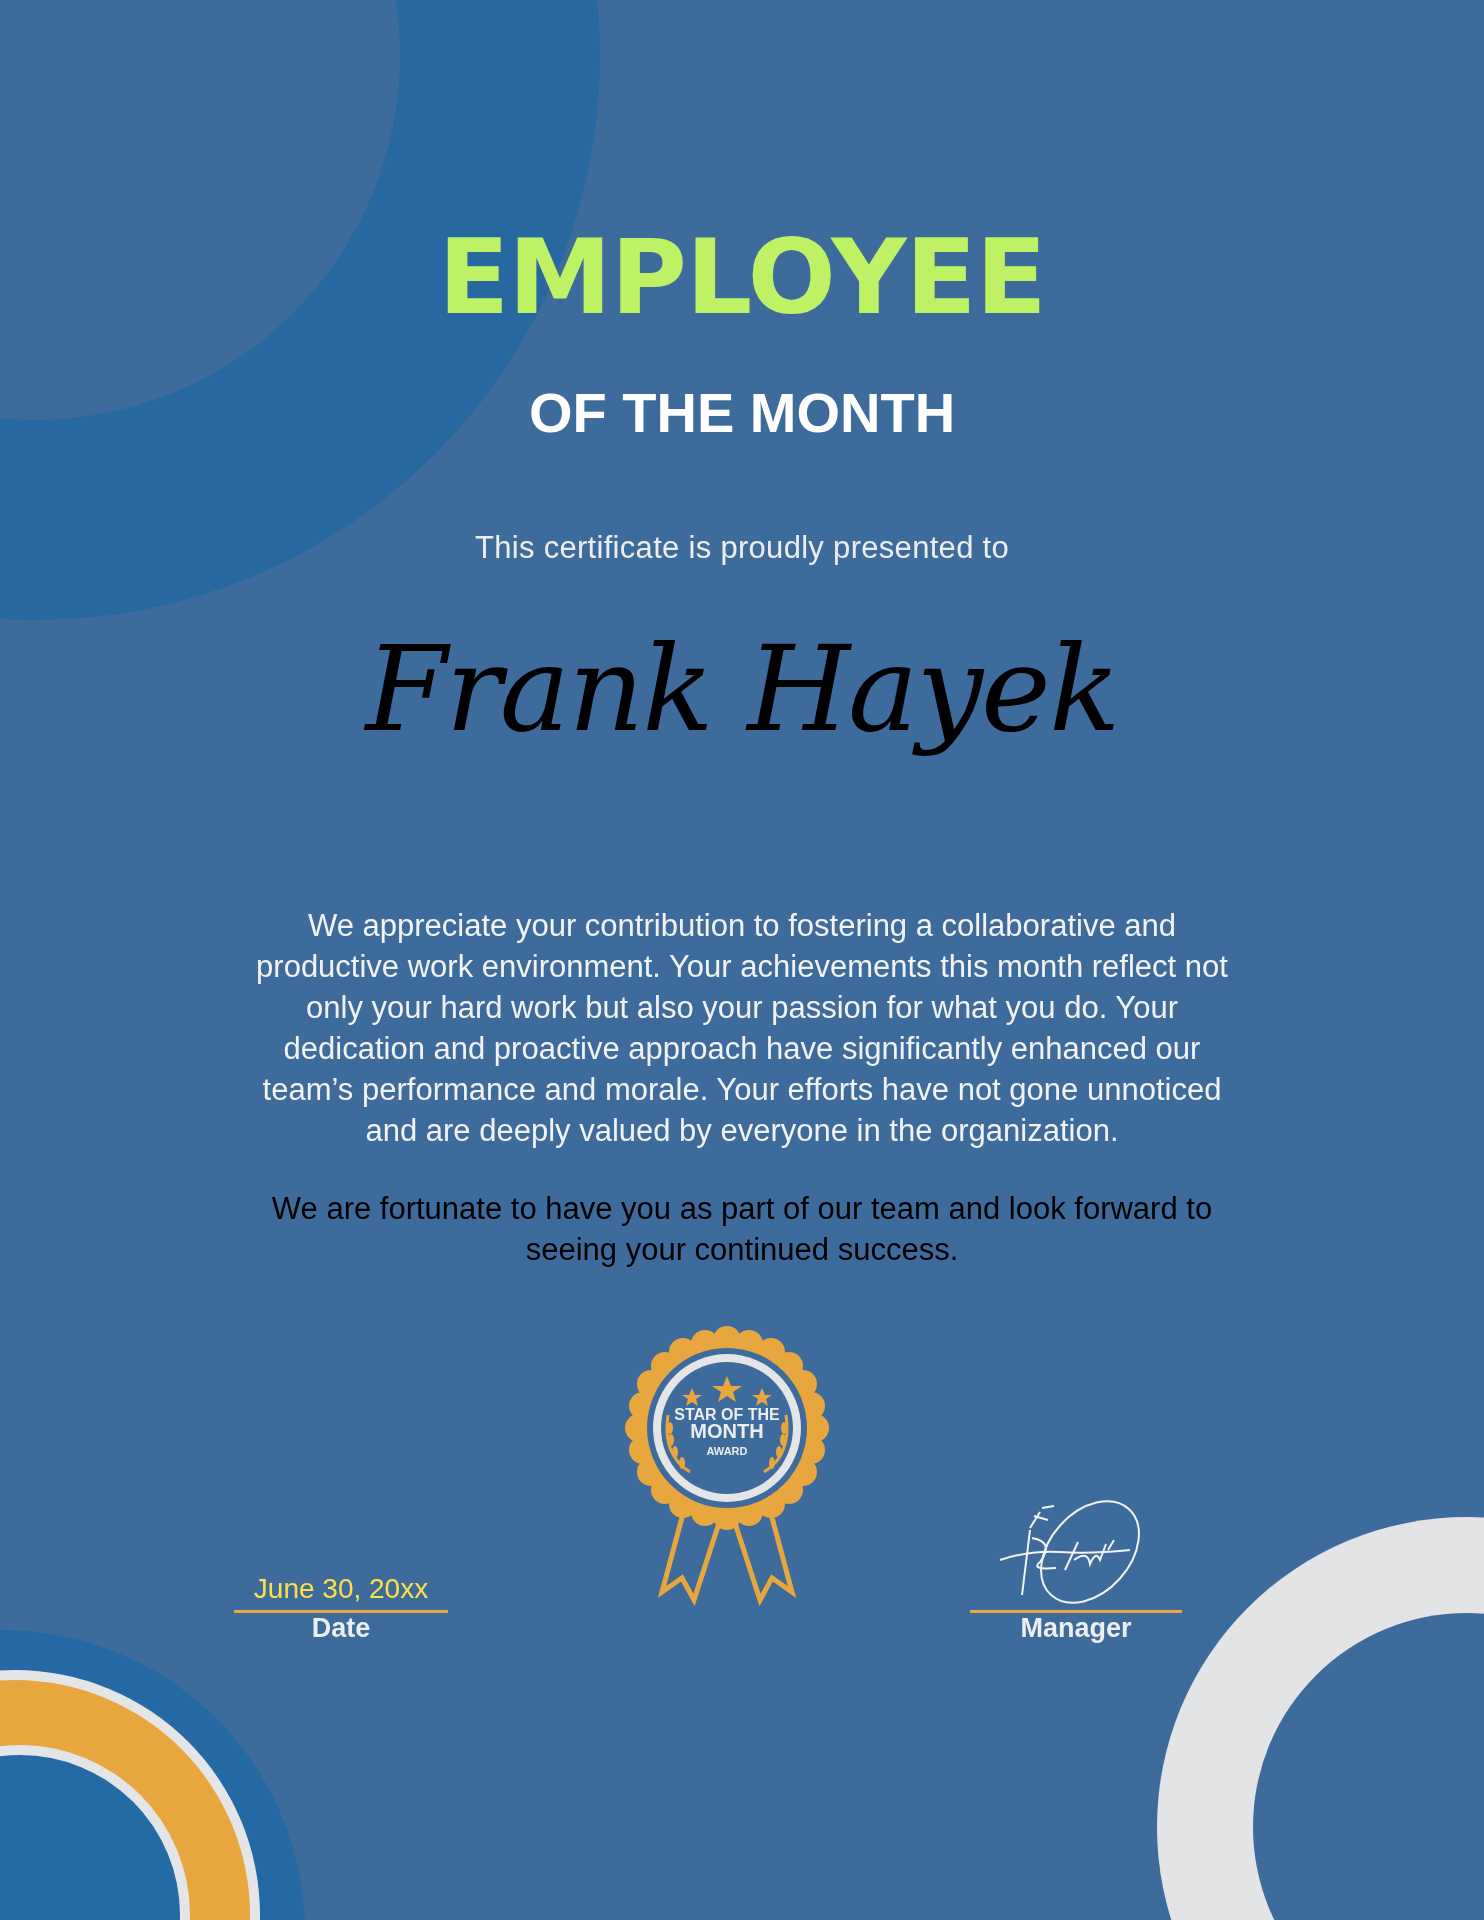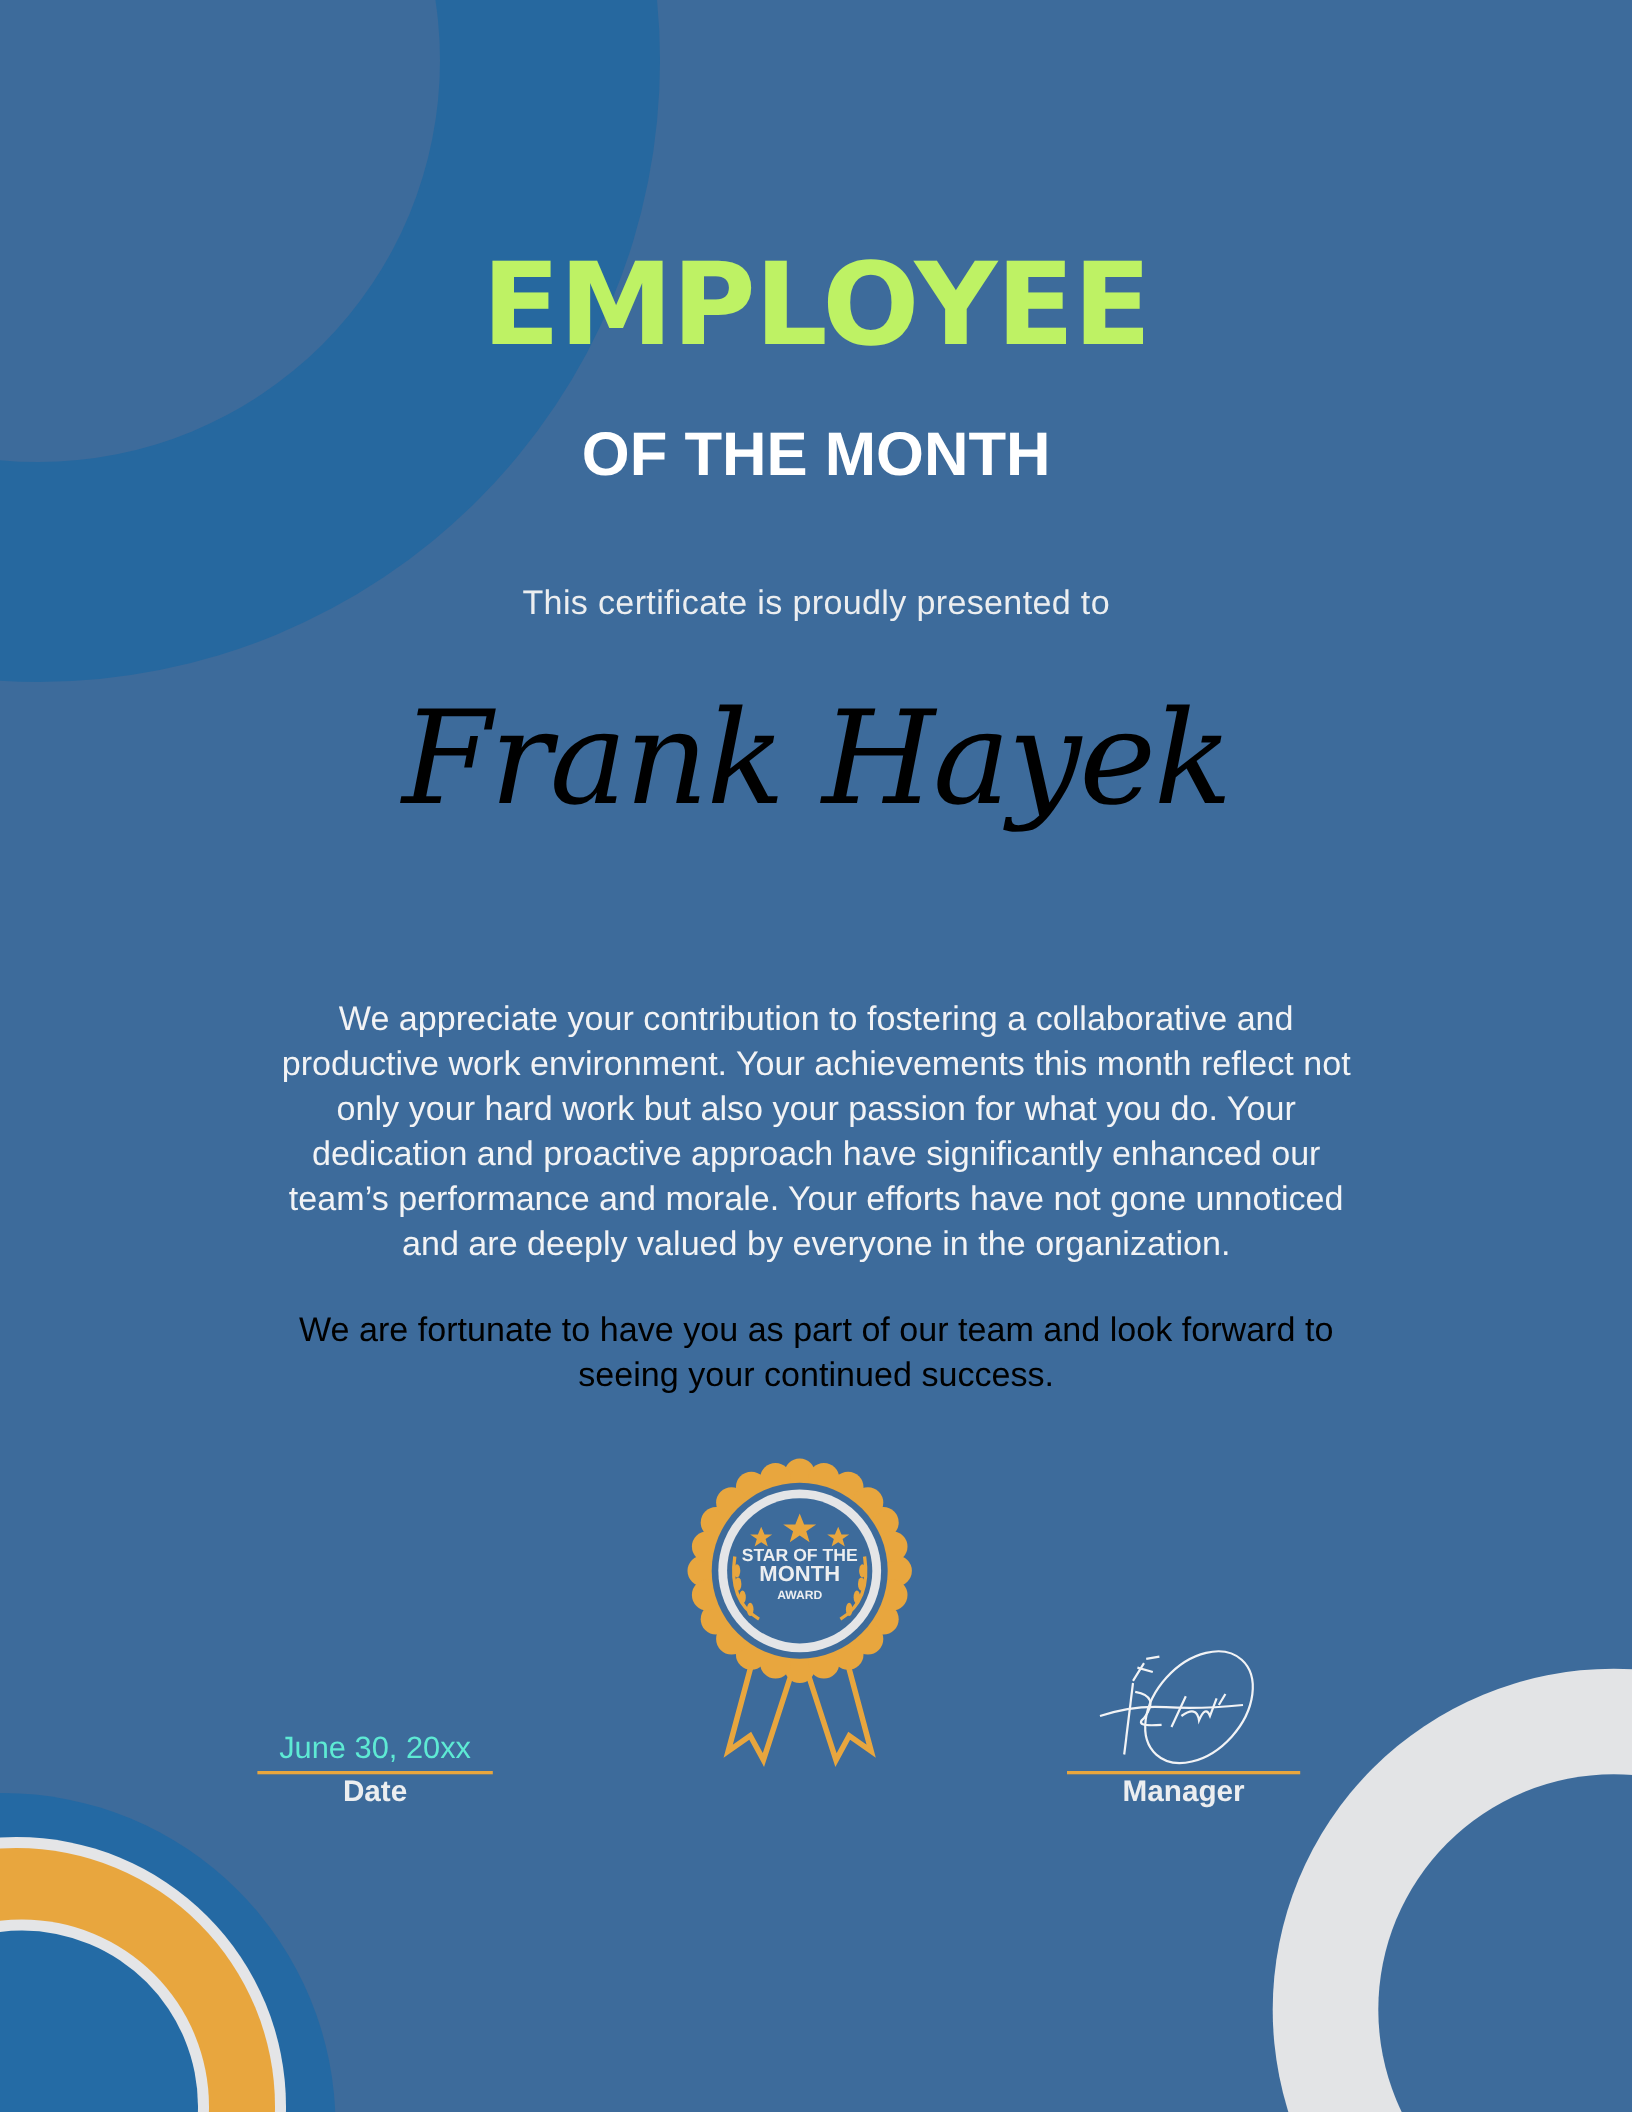--- a/index.html
+++ b/index.html
@@ -39,21 +39,21 @@
       top: 858px; left: 250px; width: 984px; font-size: 31px; line-height: 41px; color: #f2f3f5; margin-top: 47px;
     }
     #closing {
       top: 1188px; left: 250px; width: 984px; font-size: 31px; line-height: 41px; color: #000000;
     }
     #seal { position: absolute; left: 622px; top: 1320px; width: 210px; height: 290px; }
     .seal-label {
       position: absolute; left: 0; width: 210px; text-align: center; color: #eceef0; font-weight: 700;
     }
     #sig-block-date { position: absolute; left: 234px; top: 1568px; width: 214px; text-align: center; }
-    #date-value { font-size: 28px; color: #5eead4; display: block; height: 42px; line-height: 42px; }
+    #date-value { font-size: 28px; color: #fde047; display: block; height: 42px; line-height: 42px; }
     .sig-line { height: 3px; background: #e8a63e; width: 100%; }
     .sig-caption { font-size: 27px; font-weight: 700; color: #eceef0; display: block; }
     #sig-block-manager { position: absolute; left: 970px; top: 1490px; width: 212px; text-align: center; }
     #signature { display: block; width: 212px; height: 120px; }
   </style>
 </head>
 <body>
 
 <div class="deco" id="tl-outer"></div>
 <div class="deco" id="tl-inner"></div>

